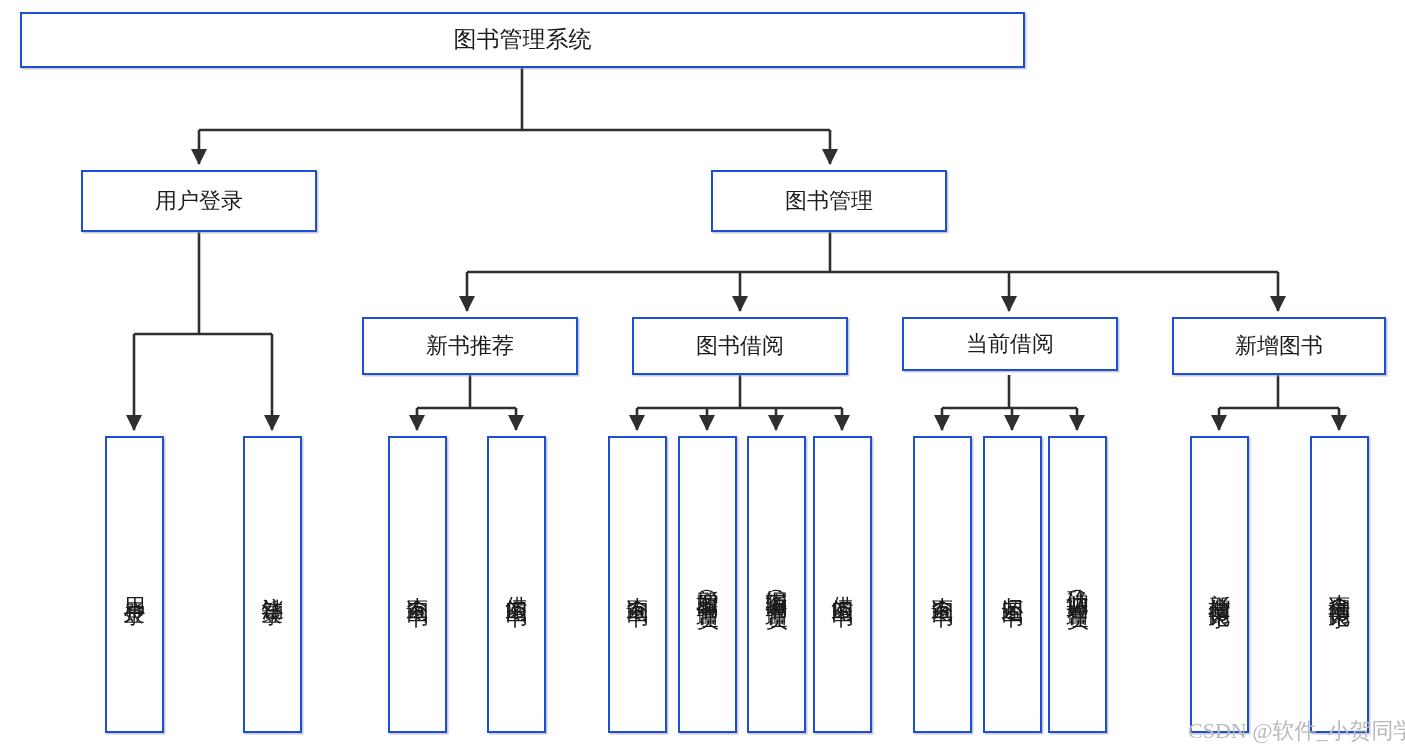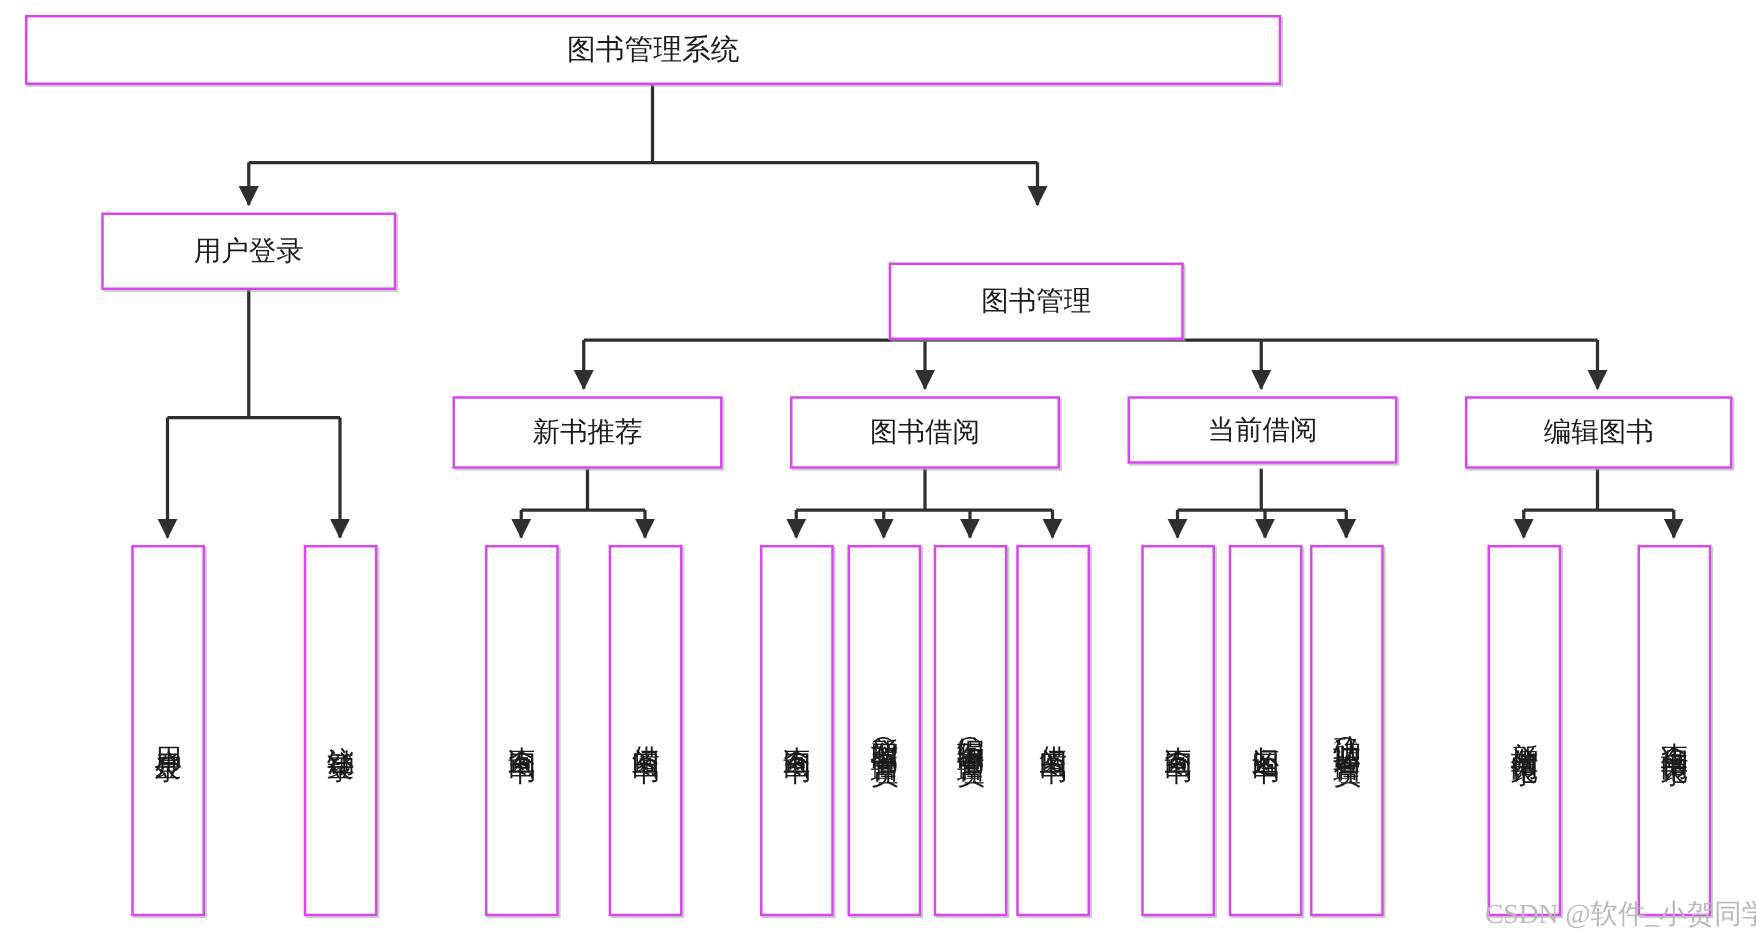--- a/index.html
+++ b/index.html
@@ -23,21 +23,21 @@
     left: 0;
     top: 0;
     width: 1405px;
     height: 747px;
     pointer-events: none;
   }
   .node {
     position: absolute;
     box-sizing: border-box;
     background: #ffffff;
-    border: 2px solid #d946ef;
+    border: 2px solid #1d4ed8;
     display: flex;
     align-items: center;
     justify-content: center;
     box-shadow: 1.5px 1.5px 0 rgba(160,160,160,0.55);
   }
   .node .label {
     color: #1b1b1b;
     line-height: 1.18;
     text-align: center;
     white-space: pre-line;
@@ -124,35 +124,35 @@
     </g>
   </svg>
 
   <div class="node root h" style="left:20px; top:12px; width:1005px; height:56px;">
     <span class="label">图书管理系统</span>
   </div>
 
   <div class="node h" style="left:81px; top:170px; width:236px; height:62px;">
     <span class="label">用户登录</span>
   </div>
-  <div class="node h" style="left:711px; top:170px; width:236px; height:62px;margin-top:40px;">
+  <div class="node h" style="left:711px; top:170px; width:236px; height:62px;">
     <span class="label">图书管理</span>
   </div>
 
   <div class="node h" style="left:632px; top:317px; width:216px; height:58px;">
     <span class="label">图书借阅</span>
   </div>
   <div class="node h" style="left:362px; top:317px; width:216px; height:58px;">
     <span class="label">新书推荐</span>
   </div>
   <div class="node h" style="left:902px; top:317px; width:216px; height:54px;">
     <span class="label">当前借阅</span>
   </div>
   <div class="node h" style="left:1172px; top:317px; width:214px; height:58px;">
-    <span class="label">编辑图书</span>
+    <span class="label">新增图书</span>
   </div>
 
   <div class="node v" style="left:105px; top:436px; width:59px; height:297px;">
     <span class="label">用户登录</span>
   </div>
   <div class="node v" style="left:243px; top:436px; width:59px; height:297px;">
     <span class="label">注销登录</span>
   </div>
 
   <div class="node v" style="left:388px; top:436px; width:59px; height:297px;">

